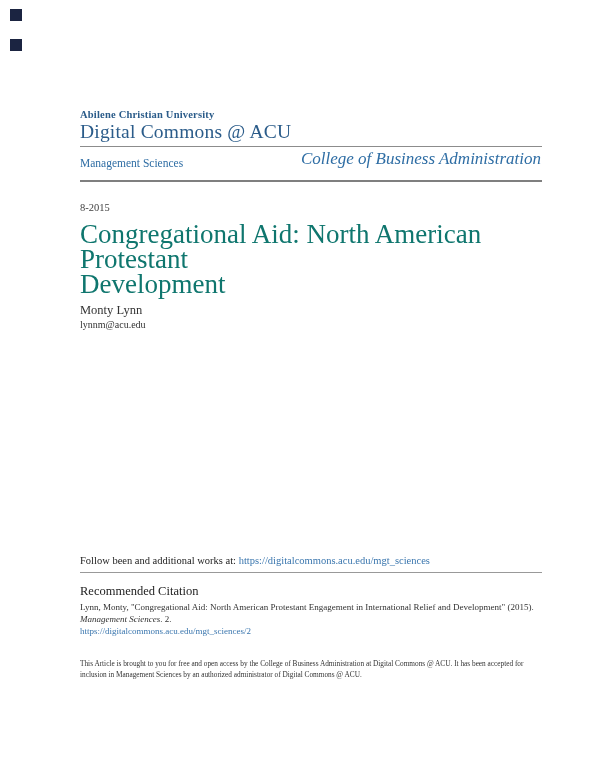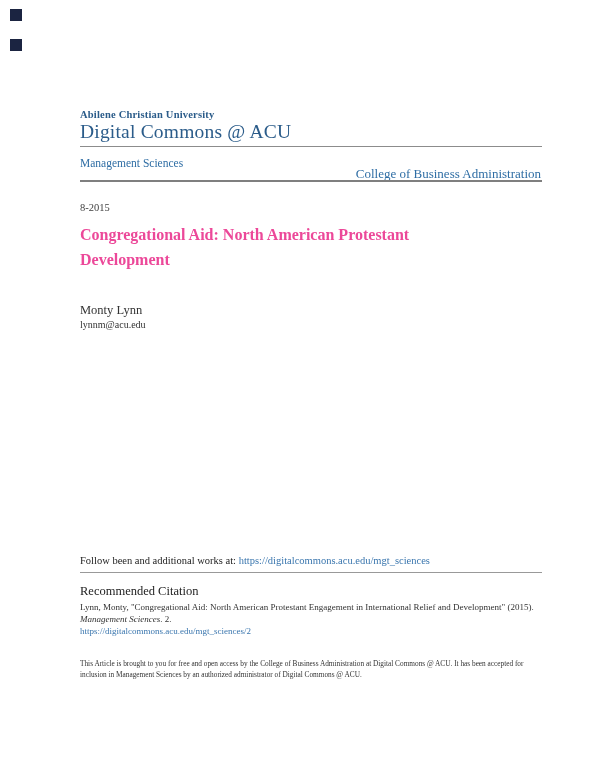--- a/index.html
+++ b/index.html
@@ -43,32 +43,32 @@
   #site-name {
     top: 121px; left: 80px;
     font-size: 19.5px; font-weight: normal;
     color: #2b5c8a; letter-spacing: 0.2px;
   }
   #department {
     top: 157px; left: 80px;
     font-size: 11.5px; color: #2e6da4;
   }
   #college {
-    top: 166px; right: 59px;
-    font-size: 13px; color: #2e6da4;
+    top: 149px; right: 59px;
+    font-size: 17px; color: #2e6da4; font-style: italic;
   }
 
   #pub-date {
     top: 202px; left: 80px;
     font-size: 10.5px; color: #3d3d3d;
   }
   #article-title {
     top: 222px; left: 80px; width: 470px;
-    font-size: 16px; line-height: 25px;
-    font-weight: bold; color: #ec4899;
+    font-size: 27px; line-height: 25px;
+    font-weight: normal; color: #0f766e;
   }
   #author-name {
     top: 303px; left: 80px;
     font-size: 12.5px; color: #333333;
   }
   #author-email {
     top: 319px; left: 80px;
     font-size: 10px; color: #333333;
   }
 

